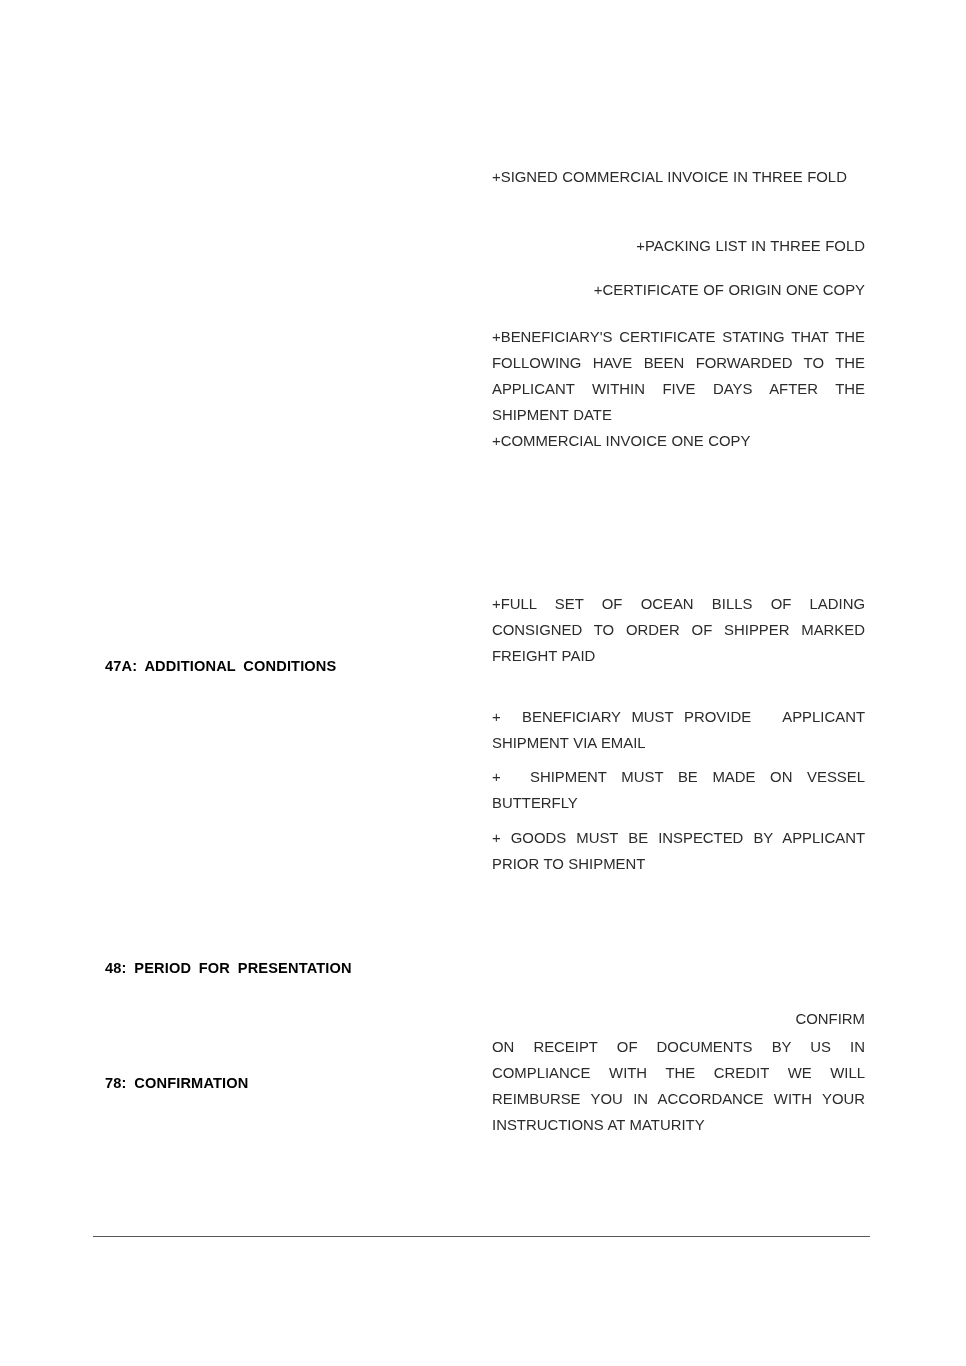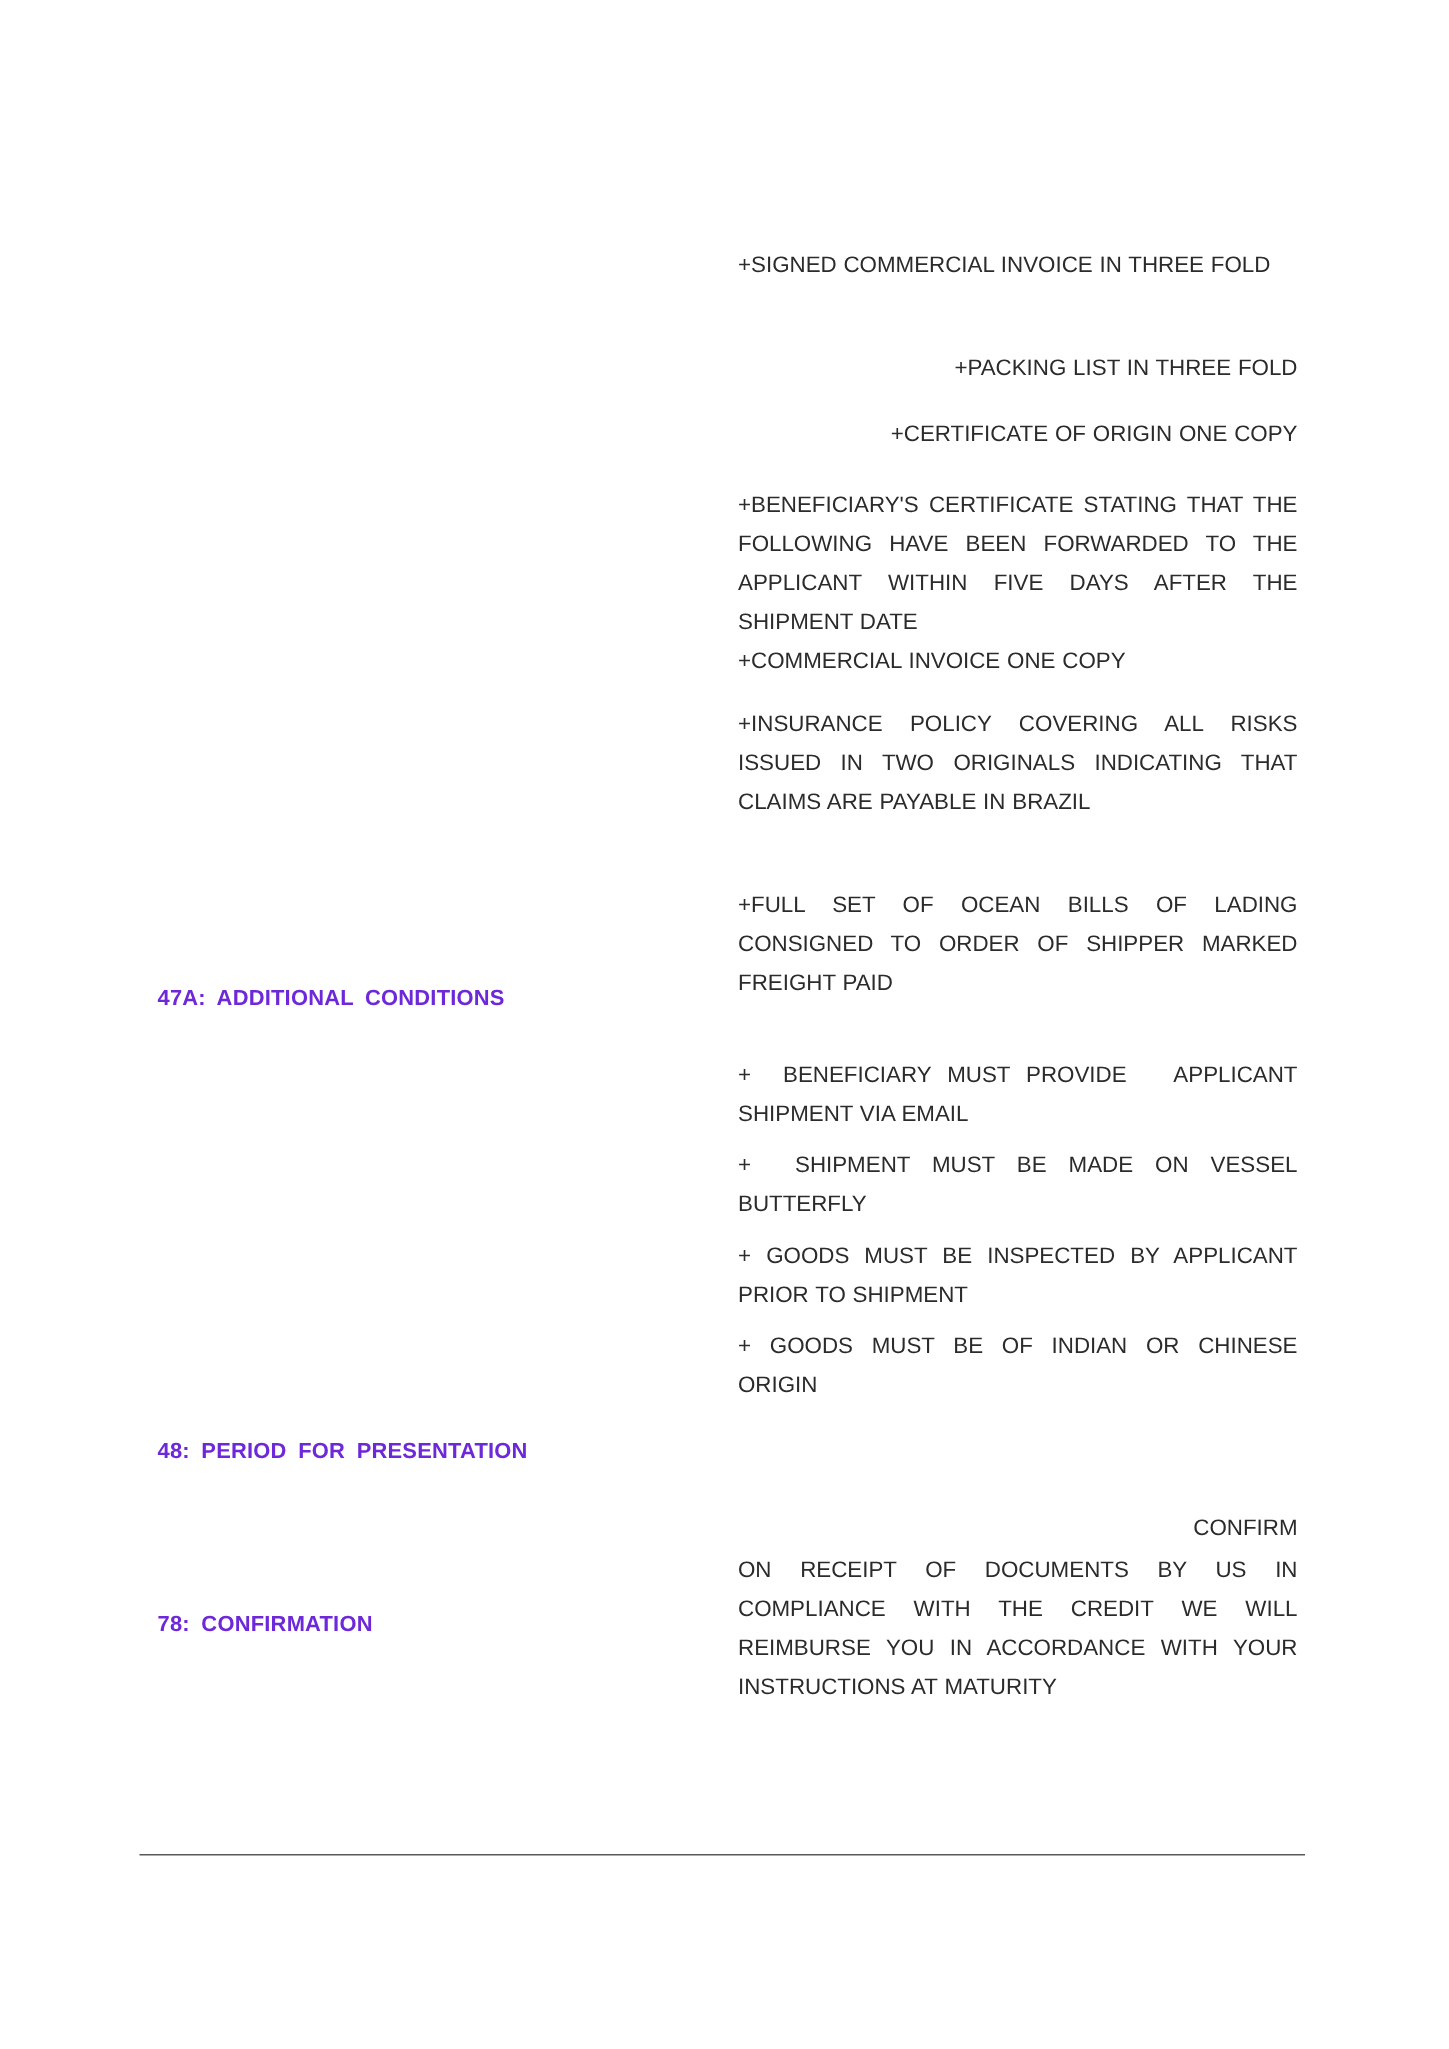--- a/index.html
+++ b/index.html
@@ -42,21 +42,21 @@
     text-align: right;
   }
   .lbl {
     position: absolute;
     left: 105px;
     width: 380px;
     font-weight: bold;
     font-size: 14.6px;
     word-spacing: 3.5px;
     letter-spacing: 0.15px;
-    color: #6d28d9;
+    color: #000000;
     white-space: nowrap;
   }
   .footer-rule {
     position: absolute;
     left: 93px;
     top: 1236px;
     width: 777px;
     height: 0;
     border-top: 1.4px solid #58585b;
   }
@@ -69,33 +69,31 @@
 
     <div class="vpara" style="top:164px;">+SIGNED COMMERCIAL INVOICE IN THREE FOLD</div>
 
     <div class="vpara flat" style="top:233px;">+PACKING LIST IN THREE FOLD</div>
 
     <div class="vpara flat" style="top:277px;">+CERTIFICATE OF ORIGIN ONE COPY</div>
 
     <div class="vpara" style="top:324px;">+BENEFICIARY'S CERTIFICATE STATING THAT THE FOLLOWING HAVE BEEN FORWARDED TO THE APPLICANT WITHIN FIVE DAYS AFTER THE SHIPMENT DATE
 +COMMERCIAL INVOICE ONE COPY</div>
 
-    <div class="vpara" style="top:470px;">+INSURANCE POLICY COVERING ALL RISKS ISSUED IN TWO ORIGINALS INDICATING THAT CLAIMS ARE PAYABLE IN BRAZIL</div>
 
     <div class="vpara" style="top:556px;margin-top:35px;">+FULL SET OF OCEAN BILLS OF LADING CONSIGNED TO ORDER OF SHIPPER MARKED FREIGHT PAID</div>
 
     <div class="lbl" style="top:658px;">47A: ADDITIONAL CONDITIONS</div>
 
     <div class="vpara" style="top:704px;">+  BENEFICIARY MUST PROVIDE   APPLICANT SHIPMENT VIA EMAIL</div>
 
     <div class="vpara" style="top:764px;">+  SHIPMENT MUST BE MADE ON VESSEL BUTTERFLY</div>
 
     <div class="vpara" style="top:825px;">+ GOODS MUST BE INSPECTED BY APPLICANT PRIOR TO SHIPMENT</div>
 
-    <div class="vpara" style="top:885px;">+ GOODS MUST BE OF INDIAN OR CHINESE ORIGIN</div>
 
     <div class="lbl" style="top:960px;">48: PERIOD FOR PRESENTATION</div>
 
 
 
     <div class="vpara flat" style="top:1006px;">CONFIRM</div>
 
     <div class="lbl" style="top:1075px;">78: CONFIRMATION</div>
 
     <div class="vpara" style="top:1034px;">ON RECEIPT OF DOCUMENTS BY US IN COMPLIANCE WITH THE CREDIT WE WILL REIMBURSE YOU IN ACCORDANCE WITH YOUR INSTRUCTIONS AT MATURITY</div>

